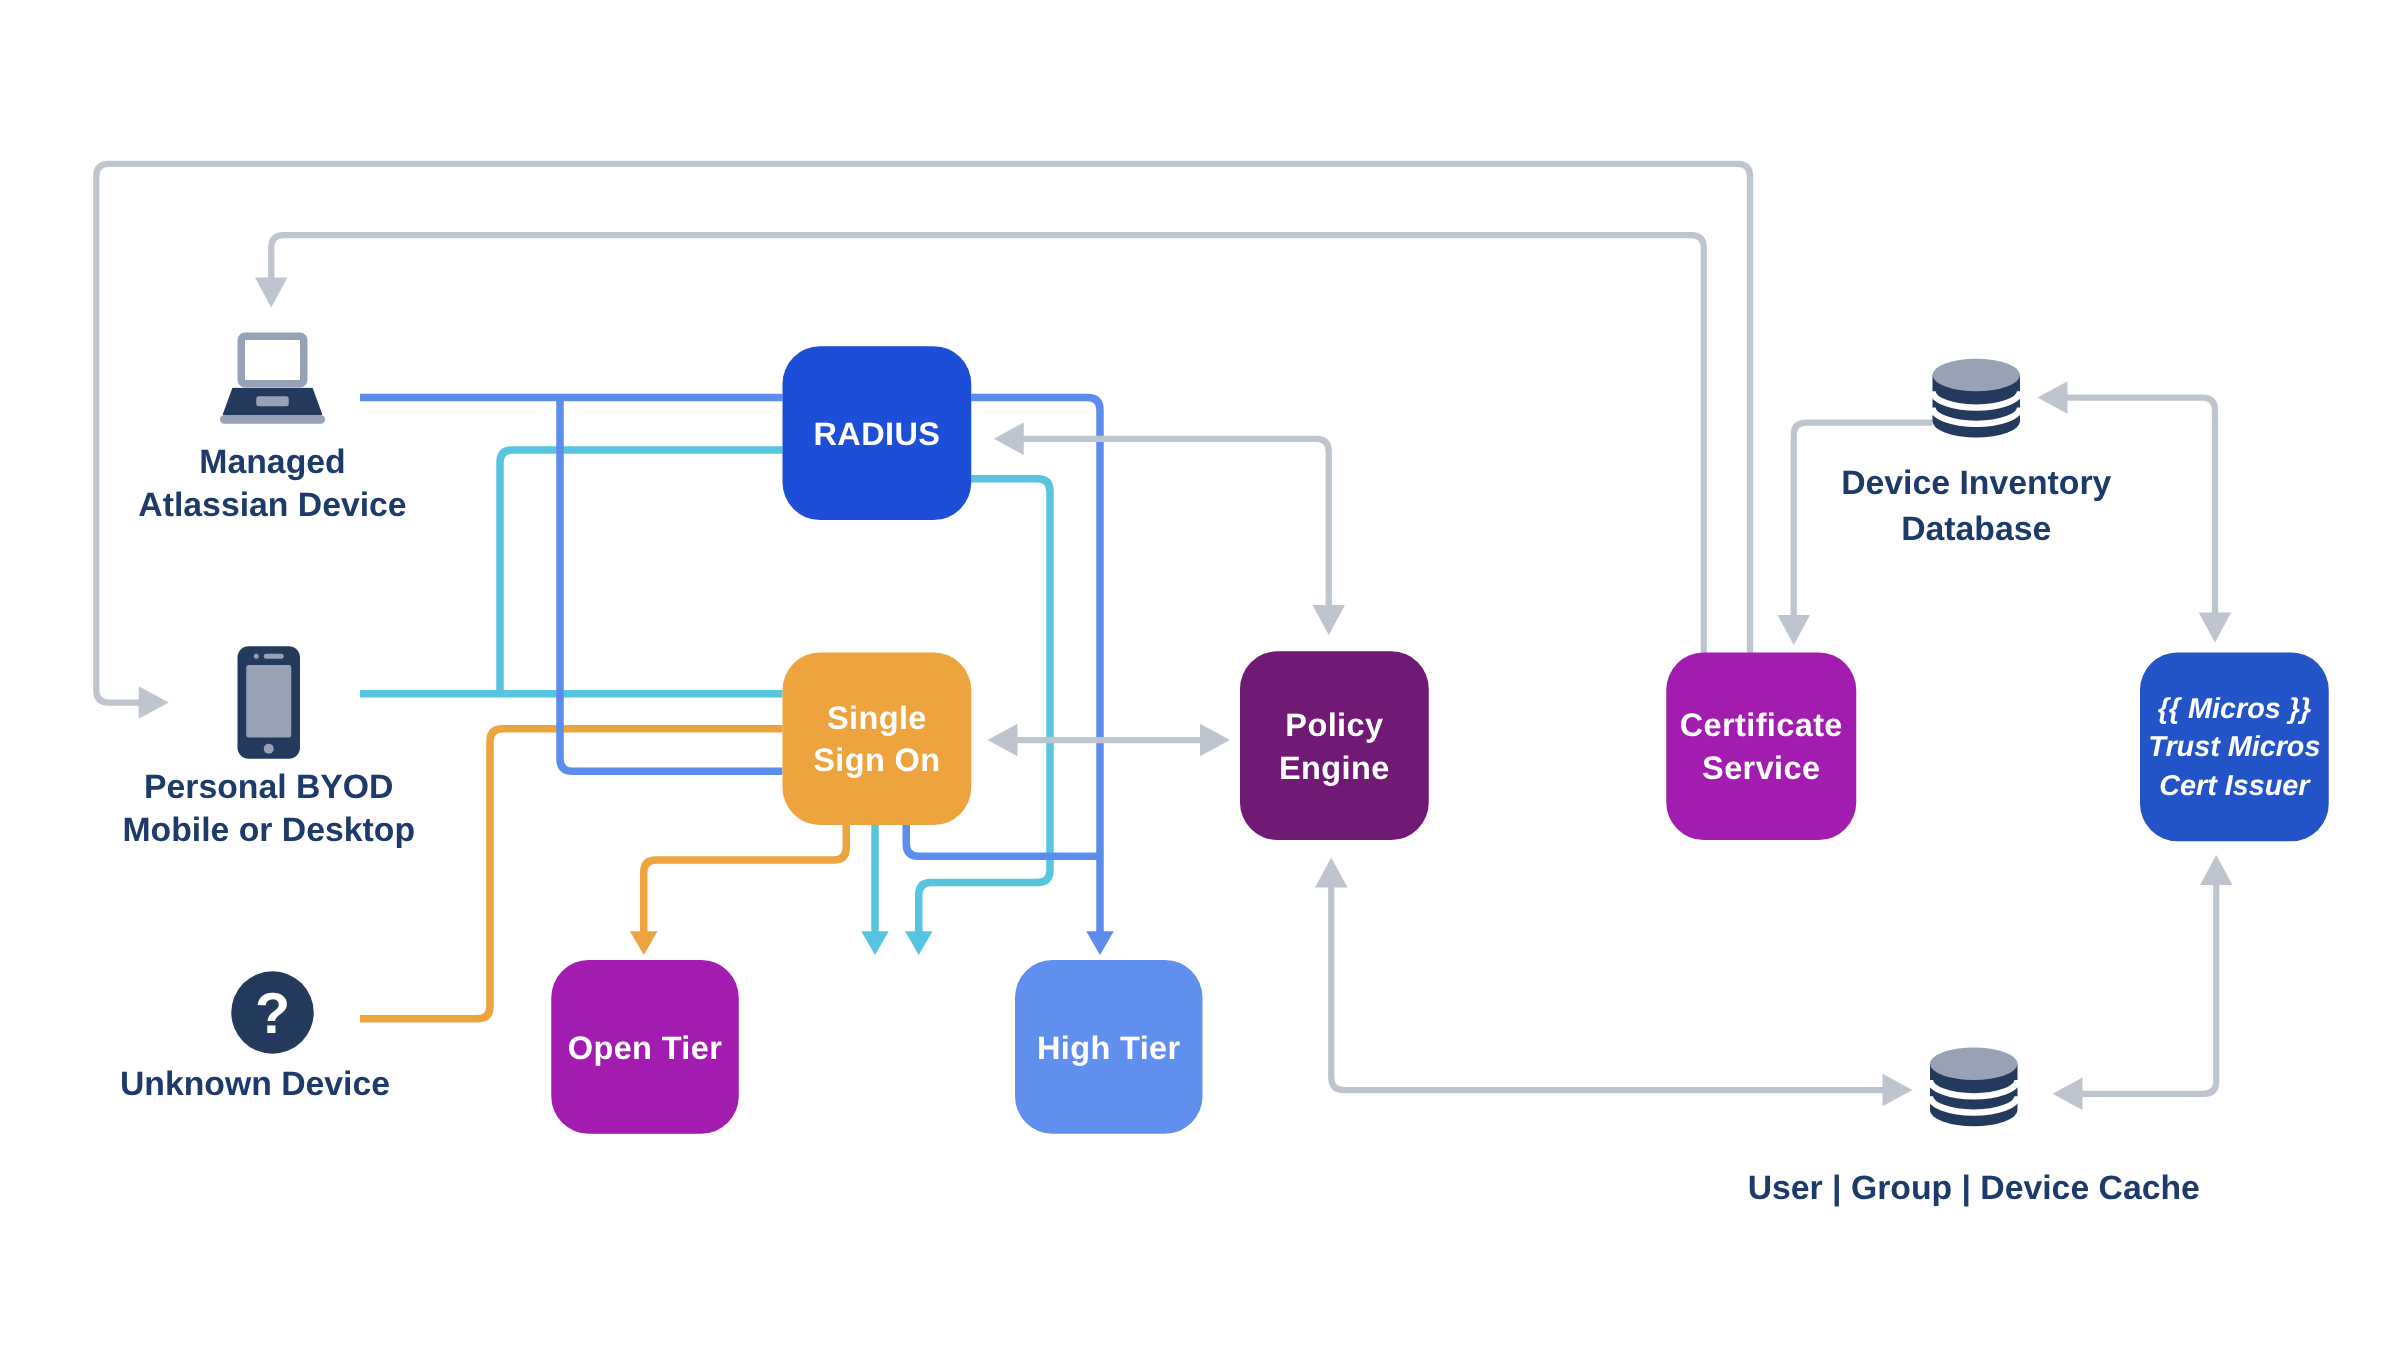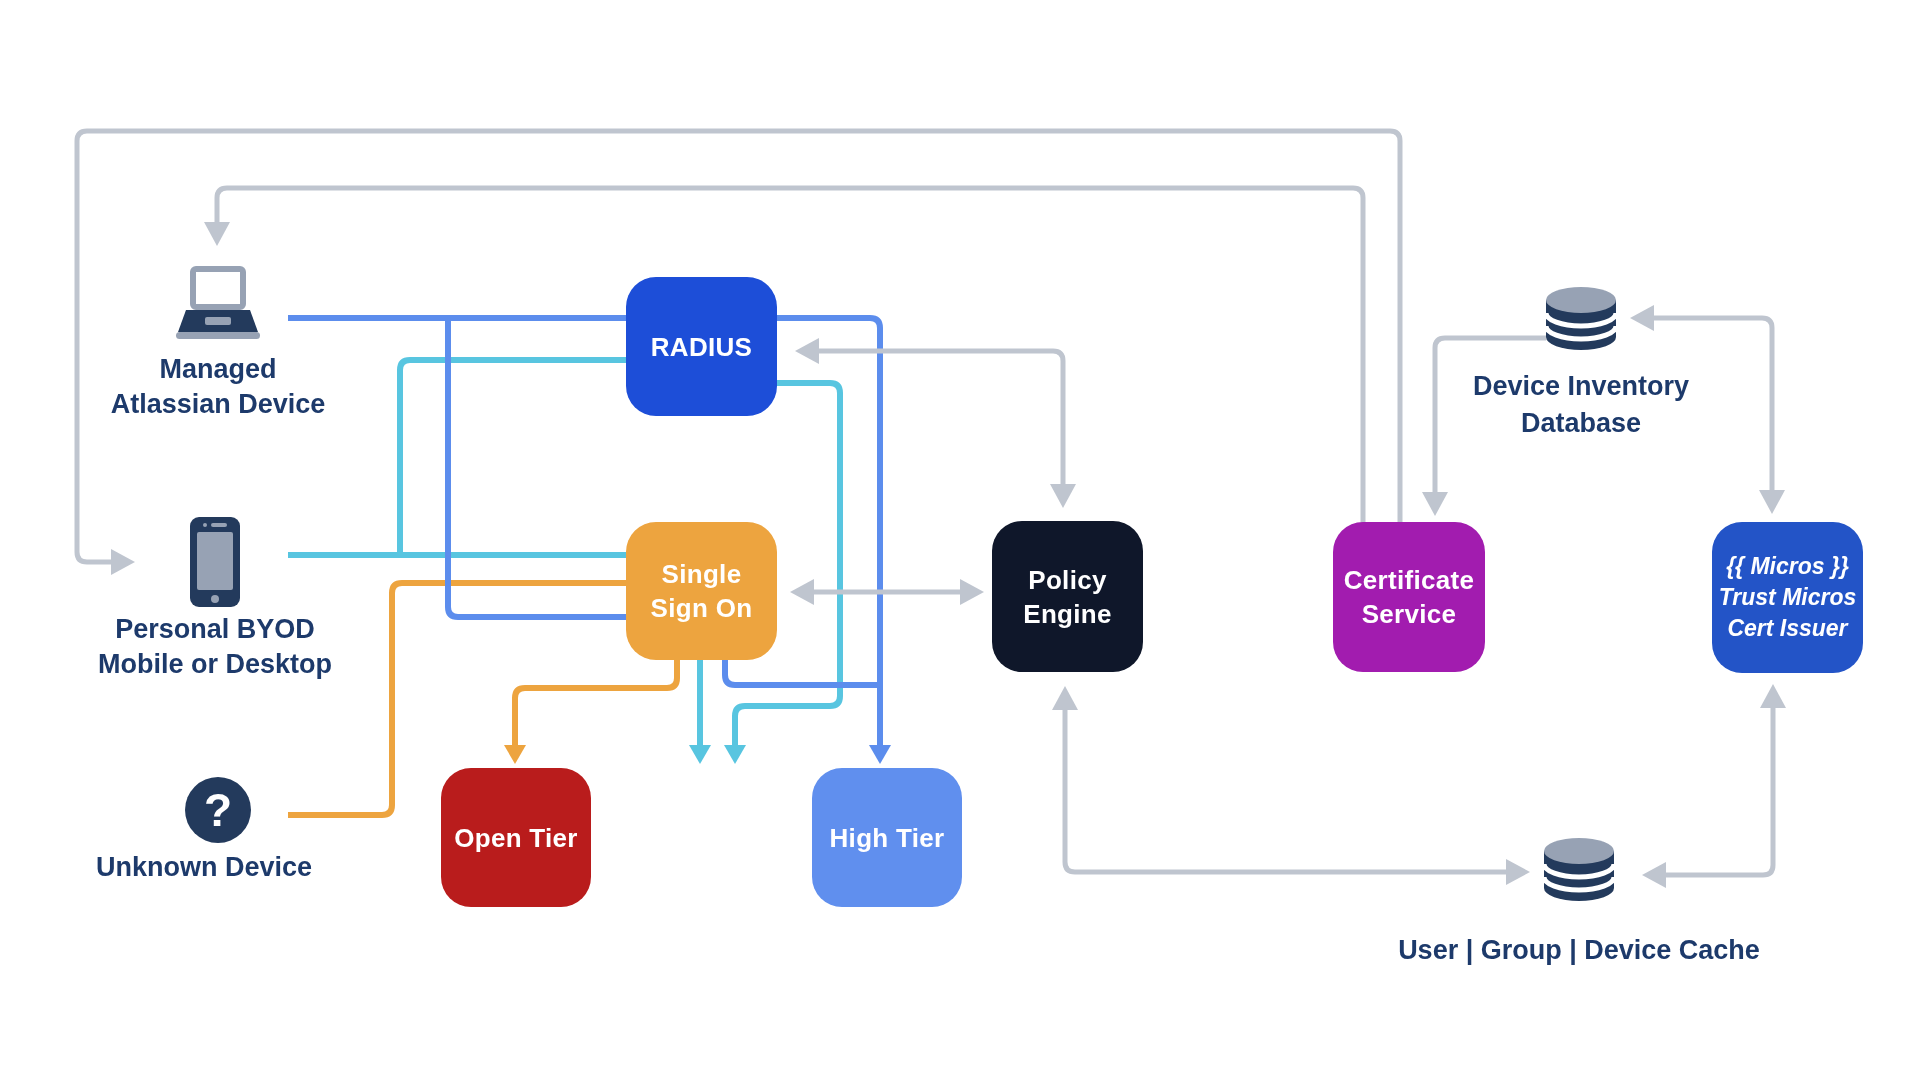--- a/index.html
+++ b/index.html
@@ -105,27 +105,27 @@
         <path d="M1772 514 L1759 490 L1785 490 Z" fill="#bfc5cf"></path>
       </g>
     </svg>
     <div class="node" style="left:626px;top:277px;width:151px;height:139px;background:#1d4ed8">
       <div>RADIUS</div>
     </div>
     <div class="node" style="left:626px;top:522px;width:151px;height:138px;background:#eda43f">
       <div>Single</div>
       <div>Sign On</div>
     </div>
-    <div class="node" style="left:441px;top:768px;width:150px;height:139px;background:#b91c1c">
+    <div class="node" style="left:441px;top:768px;width:150px;height:139px;background:#a21caf">
       <div>Open Tier</div>
     </div>
     <div class="node" style="left:812px;top:768px;width:150px;height:139px;background:#608fee">
       <div>High Tier</div>
     </div>
-    <div class="node" style="left:992px;top:521px;width:151px;height:151px;background:#0f172a">
+    <div class="node" style="left:992px;top:521px;width:151px;height:151px;background:#701a75">
       <div>Policy</div>
       <div>Engine</div>
     </div>
     <div class="node" style="left:1333px;top:522px;width:152px;height:150px;background:#a21caf">
       <div>Certificate</div>
       <div>Service</div>
     </div>
     <div class="node small" style="left:1712px;top:522px;width:151px;height:151px;background:#2354c7">
       <div>{{ Micros }}</div>
       <div>Trust Micros</div>

